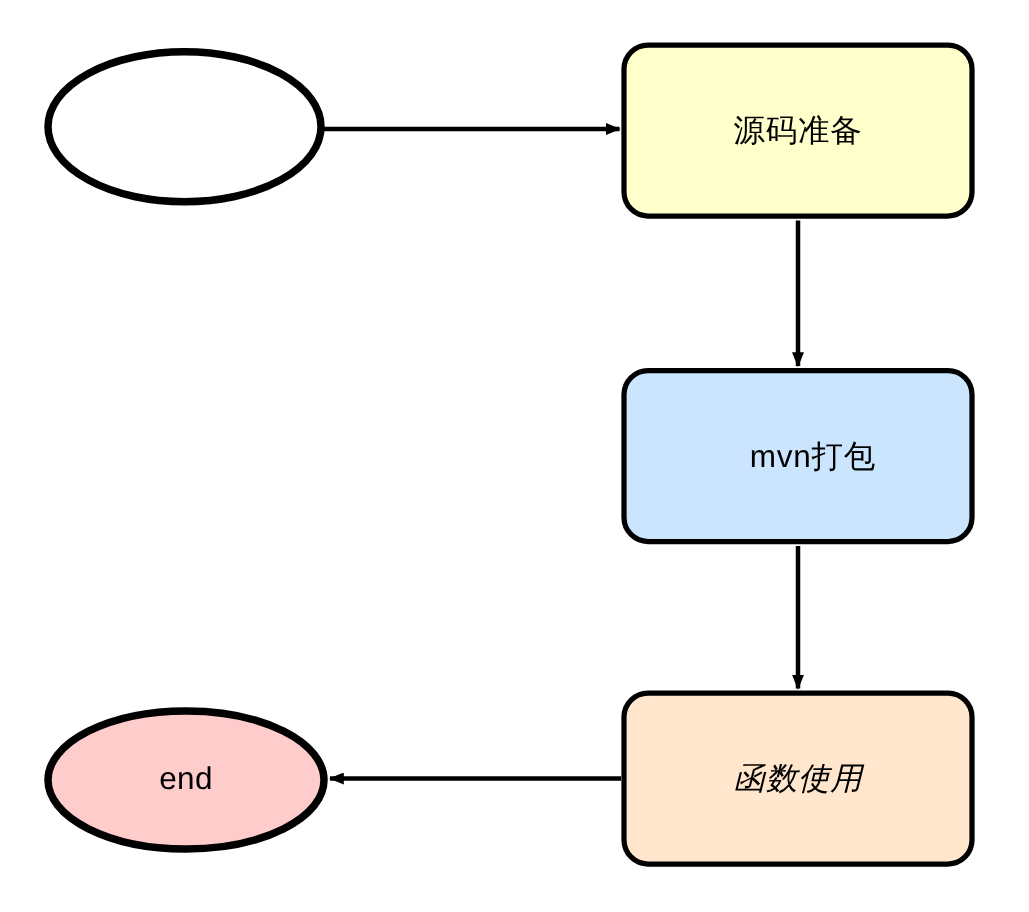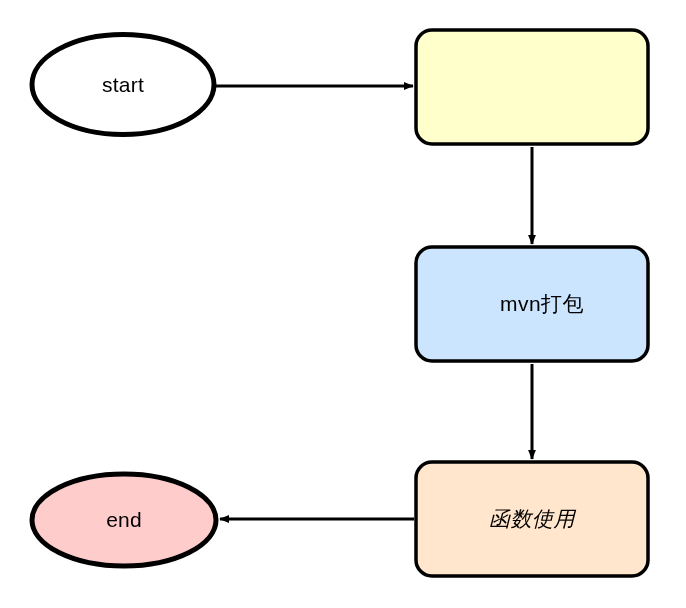--- a/index.html
+++ b/index.html
@@ -76,22 +76,22 @@
 
     <rect x="416" y="30" width="232" height="114" rx="16" ry="16" fill="#ffffcc" stroke="#000000" stroke-width="3.5"></rect>
 
     <rect x="416" y="247" width="232" height="114" rx="16" ry="16" fill="#cce5ff" stroke="#000000" stroke-width="3.5"></rect>
 
     <rect x="416" y="462" width="232" height="114" rx="16" ry="16" fill="#ffe6cc" stroke="#000000" stroke-width="3.5"></rect>
 
     <ellipse cx="124" cy="520" rx="92" ry="46" fill="#ffcccc" stroke="#000000" stroke-width="5"></ellipse>
   </svg>
 
-  <div class="node-label label-terminal" style="left:30px; top:32px; width:186px; height:105px;">start</div>
 
+  <div class="node-label label-process" style="left:414px; top:28px; width:236px; height:118px;">源码准备</div>
 
   <div class="node-label label-process" style="left:414px; top:245px; width:256px; height:118px;">mvn打包</div>
 
   <div class="node-label label-process" style="left:414px; top:460px; width:236px; height:118px;font-style:italic;">函数使用</div>
 
   <div class="node-label label-terminal" style="left:30px; top:472px; width:188px; height:96px;">end</div>
 
 </div>
 
 </body></html>

